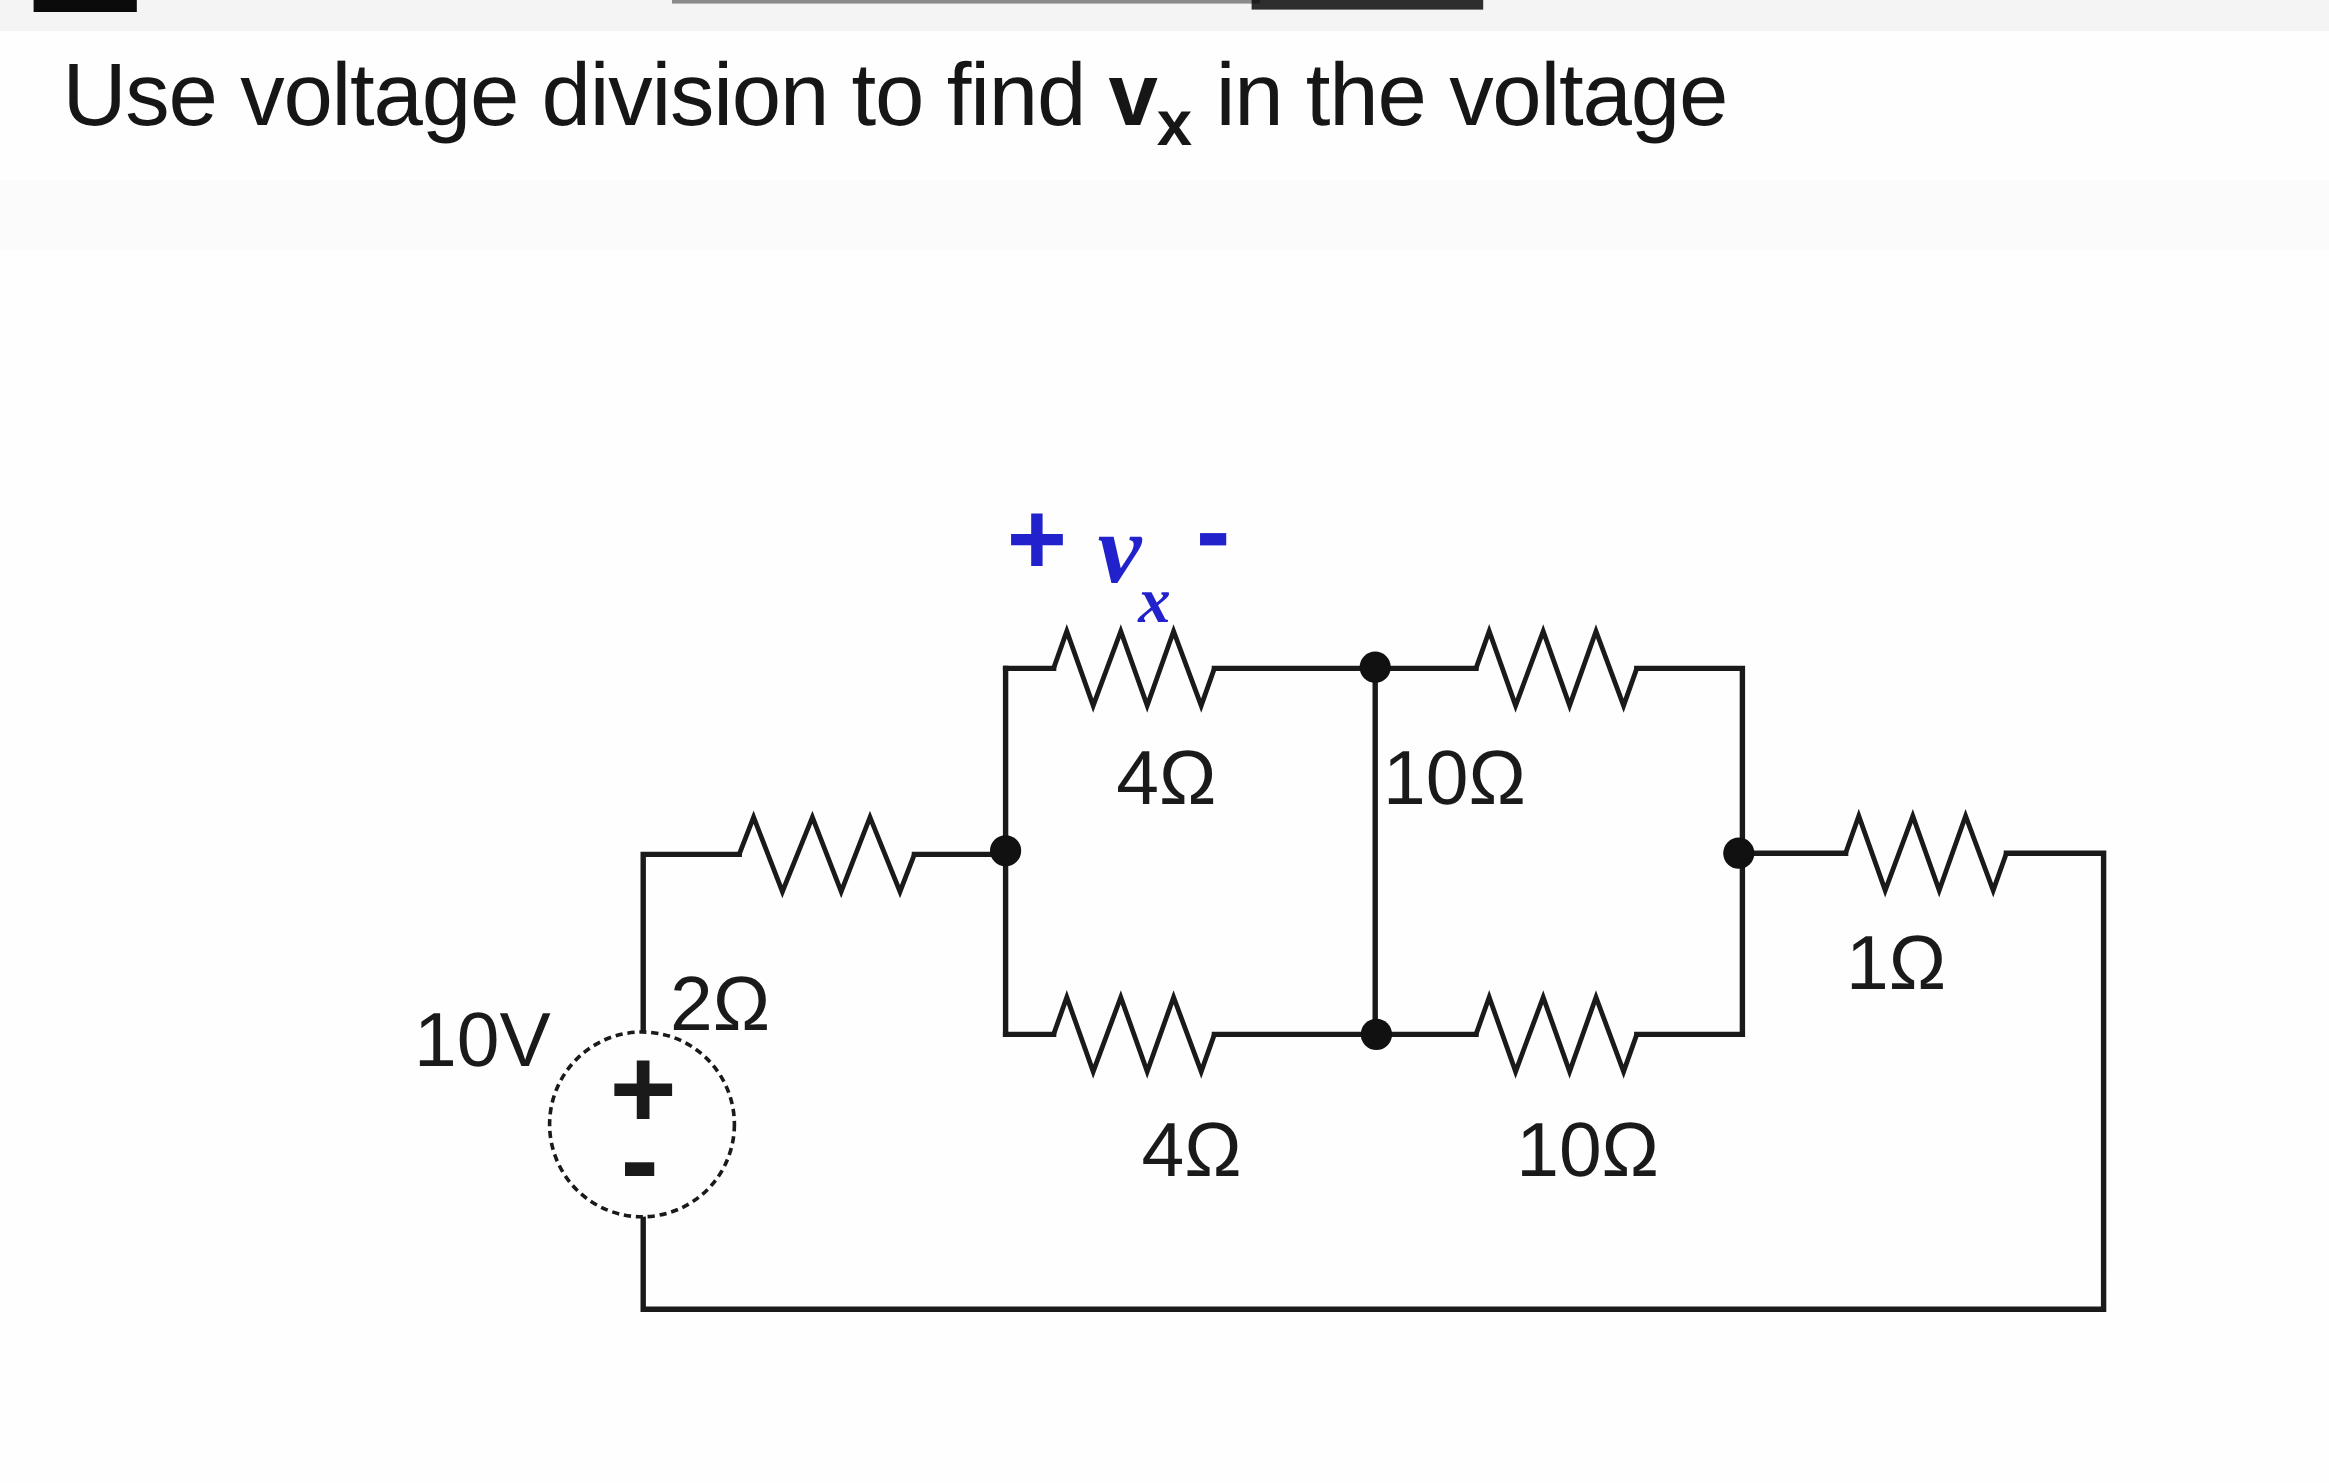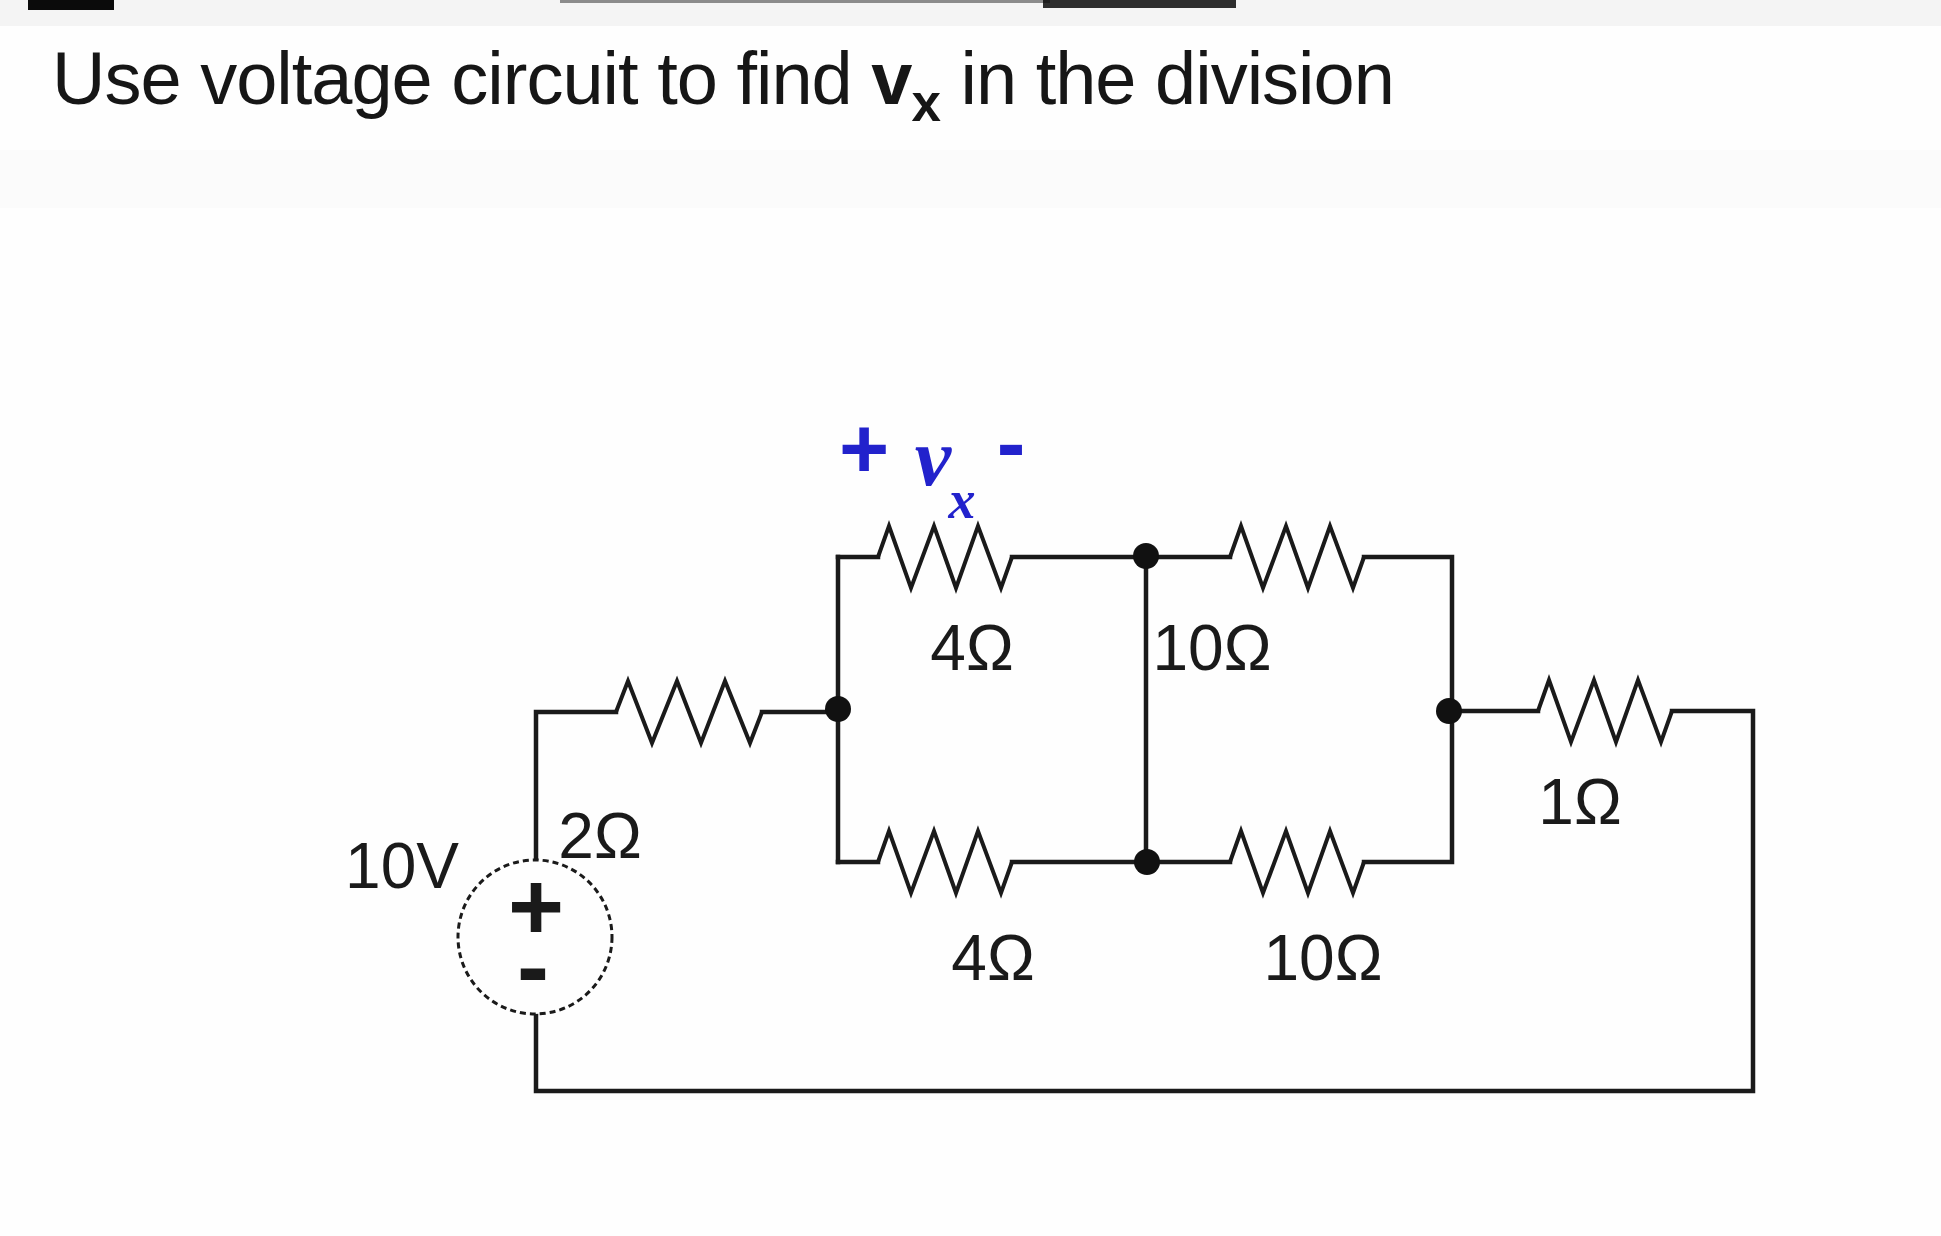--- a/index.html
+++ b/index.html
@@ -39,21 +39,21 @@
 </style>
 </head>
 <body>
 
 <div class="band-top"></div>
 <div class="band-mid"></div>
 <div class="artifact a1"></div>
 <div class="artifact a2"></div>
 <div class="artifact a3"></div>
 
-<div class="page-title"><span>Use voltage circuit to find </span><b>v</b><span class="tsub">x</span><span> in the division</span></div>
+<div class="page-title"><span>Use voltage division to find </span><b>v</b><span class="tsub">x</span><span> in the voltage</span></div>
 
 <svg class="circuit" width="1941" height="1236" viewBox="0 0 1941 1236">
 
   <g>
     <path class="wire" d="M536,860 V712 H616"></path>
     <path class="wire" d="M762,712 H838"></path>
     <path class="wire" d="M838,557 V862"></path>
     <path class="wire" d="M838,557 H878"></path>
     <path class="wire" d="M1012,557 H1230"></path>
     <path class="wire" d="M1146,557 V862"></path>

